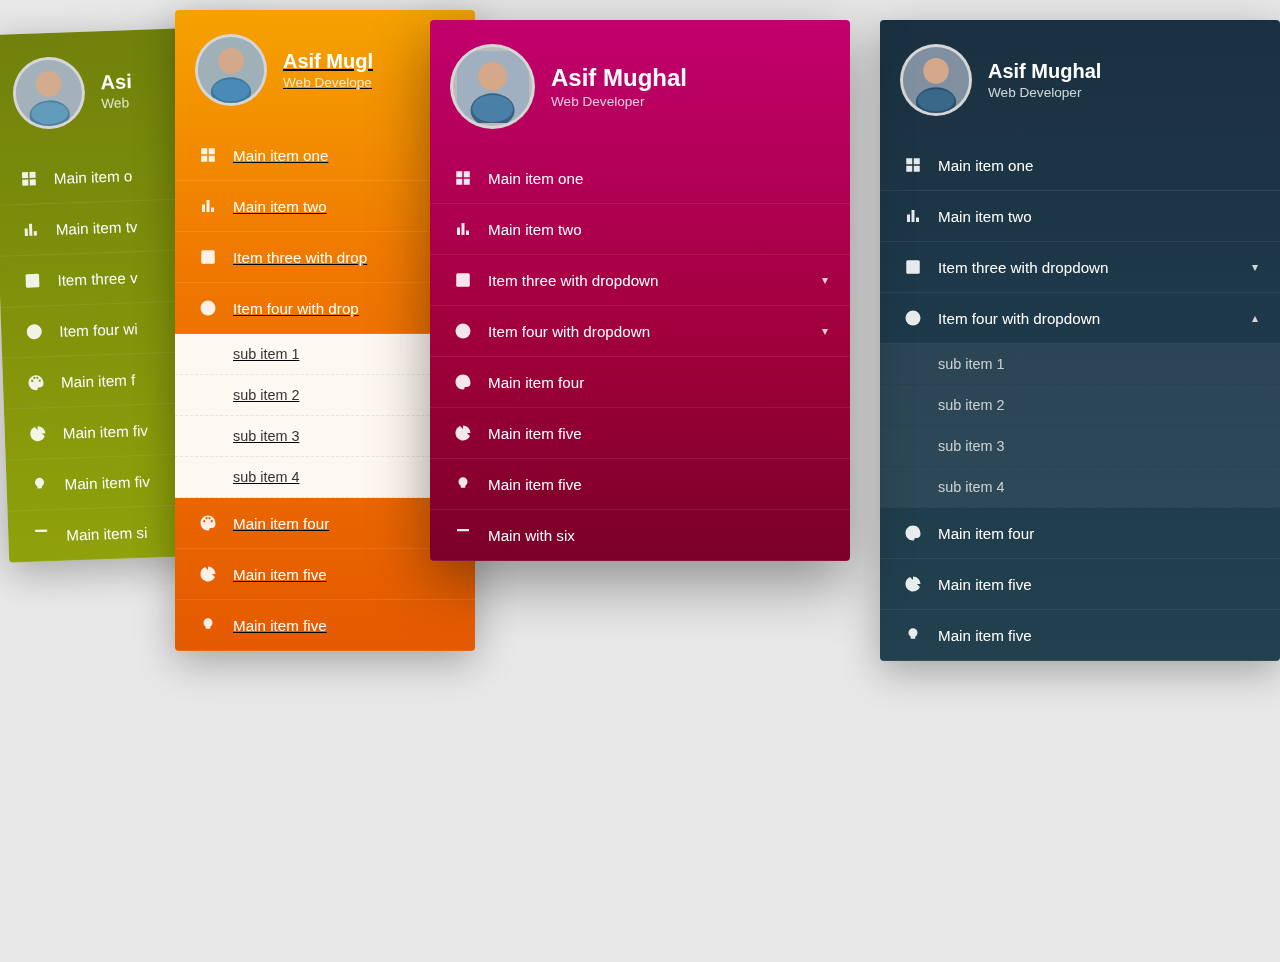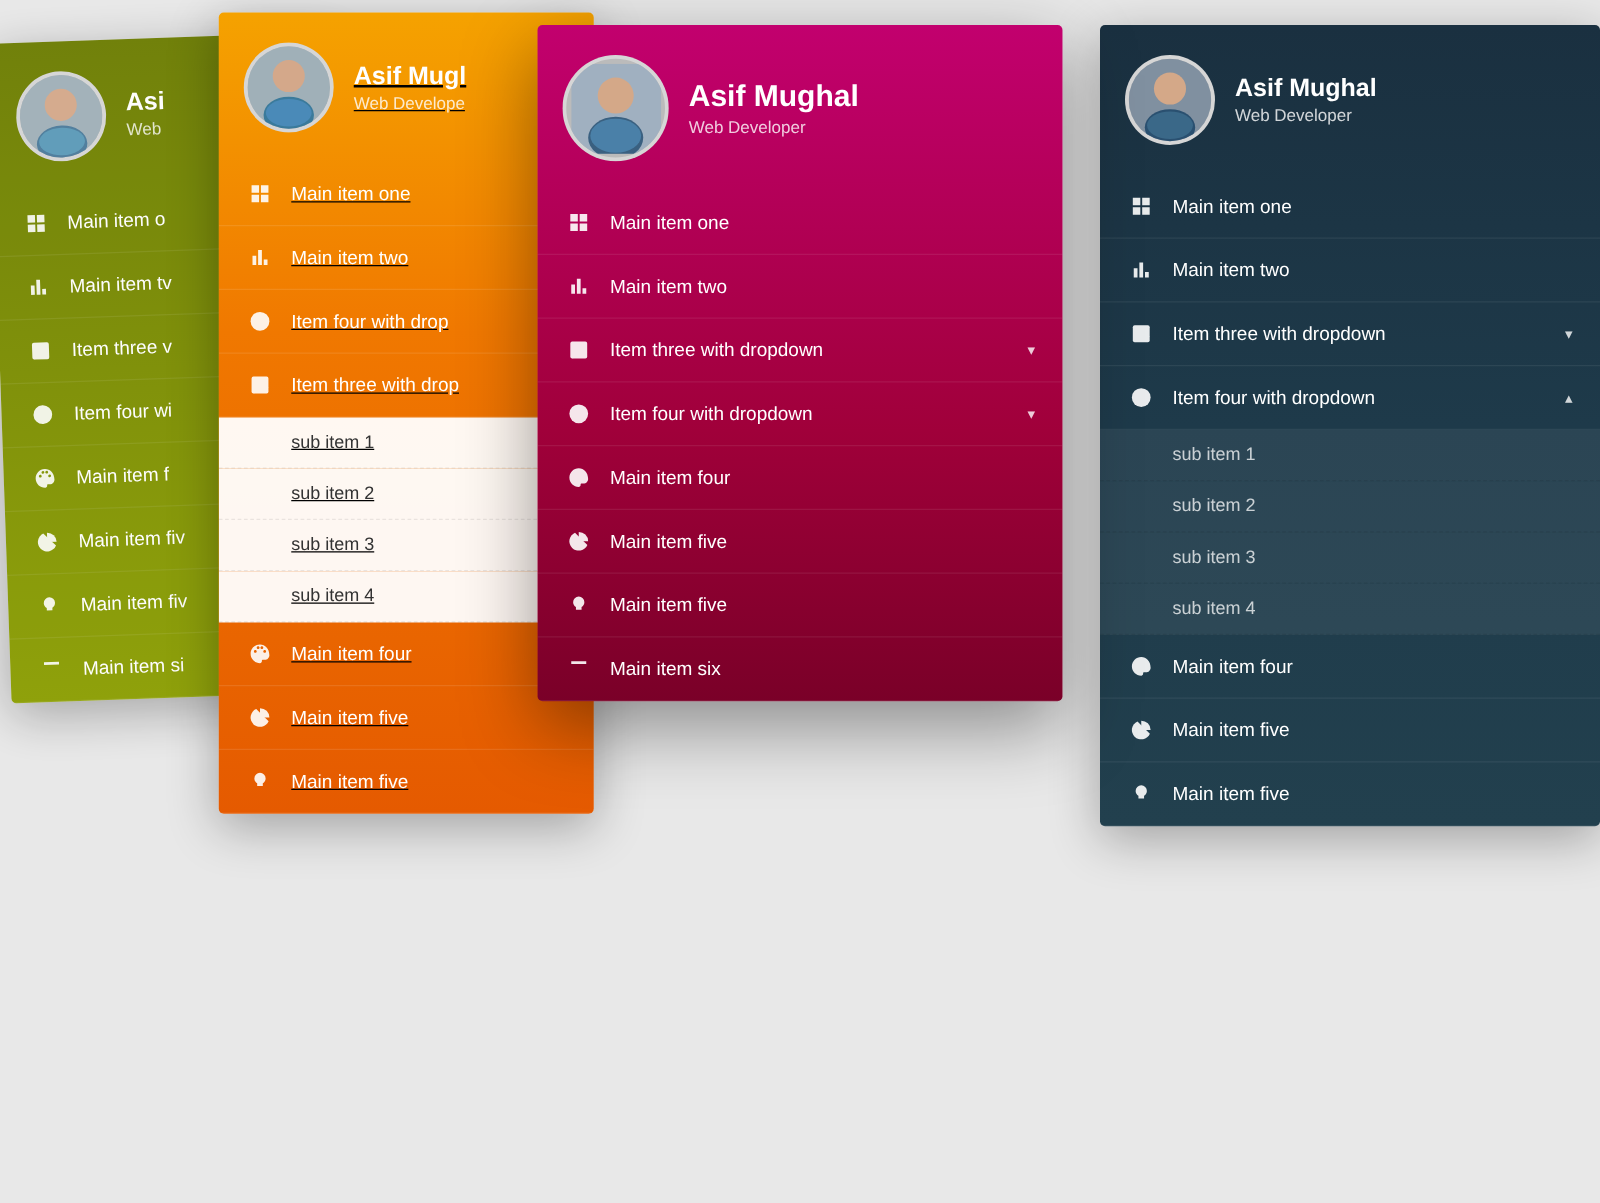--- a/index.html
+++ b/index.html
@@ -269,41 +269,41 @@
         <span class="icon">
             <svg viewBox="0 0 24 24">
               <path d="M4 20V10h4v10H4zm6 0V4h4v16h-4zm6 0v-6h4v6h-4z"></path>
             </svg>
           </span>
         <span>Main item two</span>
       </li>
       <li class="nav-item">
         <span class="icon">
             <svg viewBox="0 0 24 24">
+              <rect x="3" y="3" width="18" height="18" rx="2" ry="2"></rect>
+              <circle cx="8.5" cy="8.5" r="1.5"></circle>
+              <polyline points="21 15 16 10 5 21"></polyline>
+            </svg>
+          </span>
+        <span>Item three with drop</span>
+        <span class="chevron">▾</span>
+      </li>
+      <li class="nav-item">
+        <span class="icon">
+            <svg viewBox="0 0 24 24">
               <circle cx="12" cy="12" r="10"></circle>
               <line x1="14.31" y1="8" x2="20.05" y2="17.94"></line>
               <line x1="9.69" y1="8" x2="21.17" y2="8"></line>
               <line x1="7.38" y1="12" x2="13.12" y2="2.06"></line>
               <line x1="9.69" y1="16" x2="3.95" y2="6.06"></line>
               <line x1="14.31" y1="16" x2="2.83" y2="16"></line>
               <line x1="16.62" y1="12" x2="10.88" y2="21.94"></line>
             </svg>
           </span>
         <span>Item four with drop</span>
-      </li>
-      <li class="nav-item">
-        <span class="icon">
-            <svg viewBox="0 0 24 24">
-              <rect x="3" y="3" width="18" height="18" rx="2" ry="2"></rect>
-              <circle cx="8.5" cy="8.5" r="1.5"></circle>
-              <polyline points="21 15 16 10 5 21"></polyline>
-            </svg>
-          </span>
-        <span>Item three with drop</span>
-        <span class="chevron">▾</span>
       </li>
 
       <li class="sub-item"><span>sub item 1</span></li>
       <li class="sub-item"><span>sub item 2</span></li>
       <li class="sub-item"><span>sub item 3</span></li>
       <li class="sub-item"><span>sub item 4</span></li>
       <li class="nav-item">
         <span class="icon">
             <svg viewBox="0 0 24 24">
               <path d="M12 2C6.48 2 2 6.48 2 12s4.48 10 10 10c1.1 0 2-.9 2-2v-.5c0-.55.45-1 1-1h2c2.76 0 5-2.24 5-5C22 6.48 17.52 2 12 2zm-5 9c-.83 0-1.5-.67-1.5-1.5S6.17 8 7 8s1.5.67 1.5 1.5S7.83 11 7 11zm3-4c-.83 0-1.5-.67-1.5-1.5S9.17 4 10 4s1.5.67 1.5 1.5S10.83 7 10 7zm4 0c-.83 0-1.5-.67-1.5-1.5S13.17 4 14 4s1.5.67 1.5 1.5S14.83 7 14 7zm3 4c-.83 0-1.5-.67-1.5-1.5S16.17 8 17 8s1.5.67 1.5 1.5S17.83 11 17 11z"></path>
@@ -413,21 +413,21 @@
             </svg>
           </span>
         <span>Main item five</span>
       </li>
       <li class="nav-item">
         <span class="icon">
             <svg viewBox="0 0 24 24">
               <path d="M4 7V4h16v3M9 20h6M12 4v16"></path>
             </svg>
           </span>
-        <span>Main item six</span>
+        <span>Main with six</span>
       </li>
     </ul>
   </div>
 
   <div class="sidebar-card card-4">
     <div class="sidebar-header">
       <div class="avatar">
         <svg viewBox="0 0 72 72" xmlns="http://www.w3.org/2000/svg">
           <rect width="72" height="72" fill="#8090a0"></rect>
           <circle cx="36" cy="26" r="14" fill="#d4a888"></circle>

